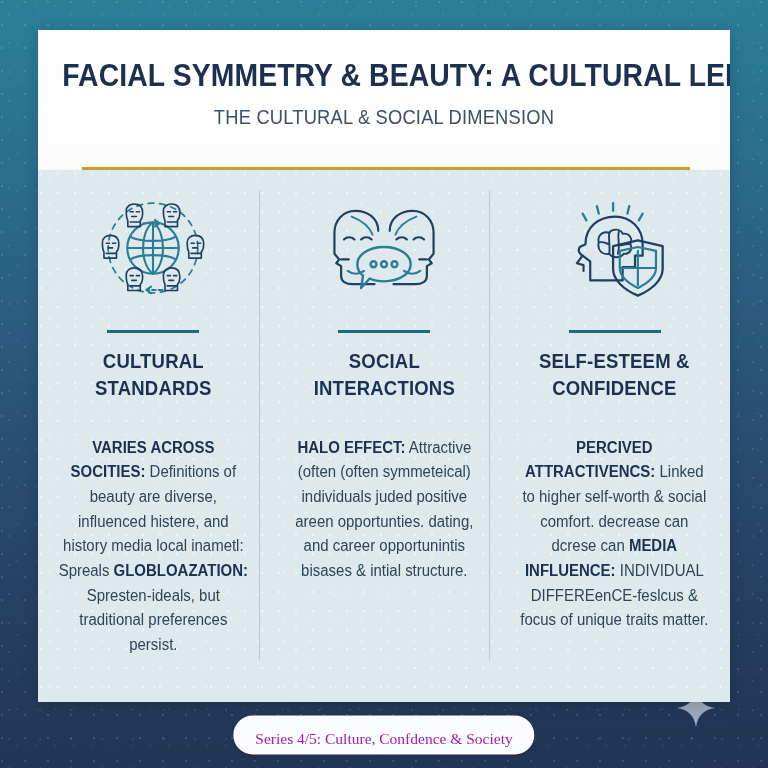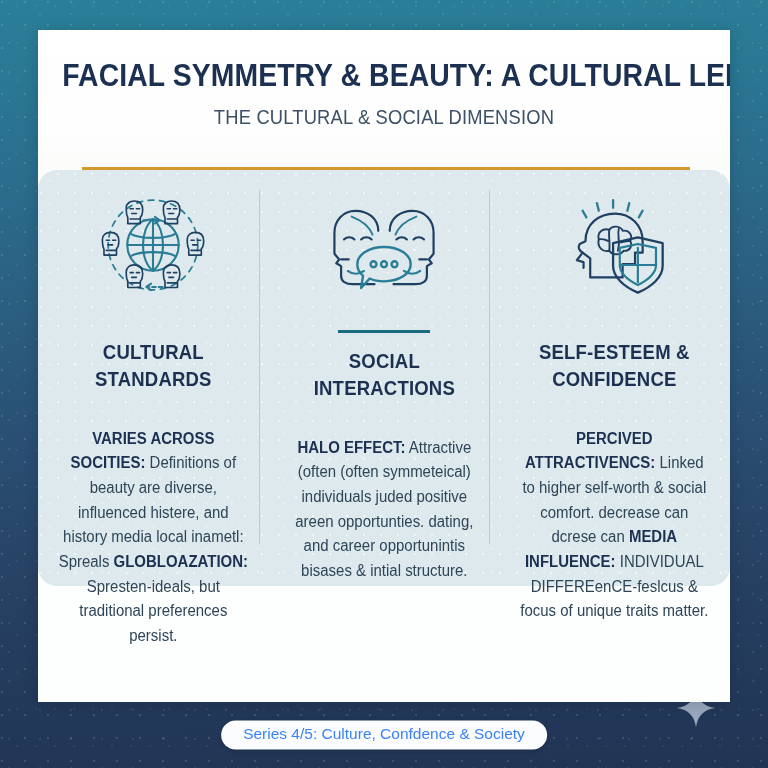--- a/index.html
+++ b/index.html
@@ -103,28 +103,27 @@
     left: 44px;
     bottom: 0px;
     width: 608px;
     height: 3px;
     background: #d09a2c;
   }
 
   
   #body-area {
     position: relative;
-    height: 416px;
+    height: 532px;
     background: #dde9ec;
     background-image:
       radial-gradient(circle at 3px 4px, rgba(255,255,255,0.55) 1px, transparent 1.4px),
       radial-gradient(circle at 12px 11px, rgba(255,255,255,0.35) 1px, transparent 1.4px);
     background-size: 17px 19px, 26px 23px;
     display: flex;
-    border-radius: 19px;
   }
 
   .col {
     flex: 1 1 0;
     position: relative;
     padding: 0 16px;
     display: flex;
     flex-direction: column;
     align-items: center;
   }
@@ -184,24 +183,24 @@
   }
 
   
   #footer-badge {
     position: absolute;
     left: 50%;
     top: 735px;
     transform: translate(-50%, -50%);
     background: #fbfcfd;
     border-radius: 999px;
-    padding: 4px 22px 7px;
-    font-family: Liberation Sans, sans-serif;
+    padding: 14px 22px 7px;
+    font-family: Liberation Serif, serif;
     font-size: 15.5px;
-    color: #3b82f6;
+    color: #a21caf;
     white-space: nowrap;
     box-shadow: 0 1px 4px rgba(0,0,0,0.22);
   }
 </style>
 </head>
 <body>
 
 <div id="bg-gradient"></div>
 <div id="bg-dots"></div>
 

